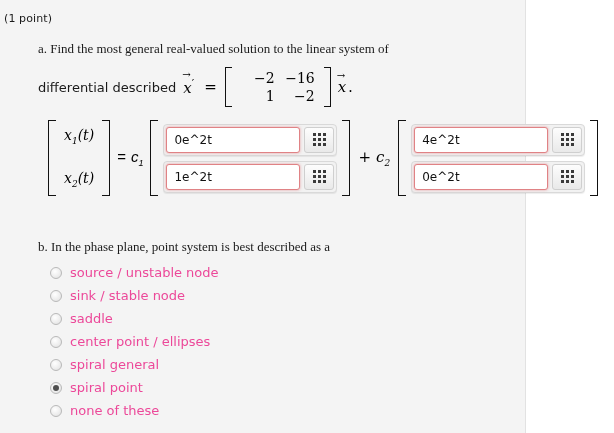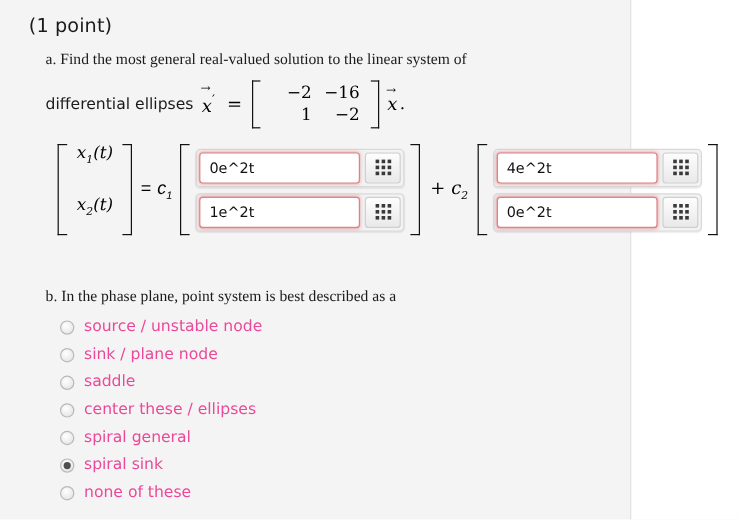--- a/index.html
+++ b/index.html
@@ -31,23 +31,23 @@
   }
   #overflow-layer {
     position: absolute;
     left: 0; top: 0;
     width: 614px;
     height: 433px;
   }
 
   .points {
     position: absolute;
-    left: 24px;
+    left: 4px;
     top: 12px;
-    font-size: 16px;
+    font-size: 11px;
     color: #1a1a1a;
     letter-spacing: 0.1px;
   }
 
   
   .part-a {
     position: absolute;
     left: 38px;
     top: 40px;
     width: 480px;
@@ -138,21 +138,21 @@
     top: 118px;
     display: flex;
     align-items: center;
     height: 80px;
   }
   
   .xvec {
     position: relative;
     height: 76px;
     display: flex;
-    align-items: flex-start;
+    align-items: center;
     padding: 0 10px;
   }
   .xvec .bigbrk {
     position: absolute;
     top: 0; bottom: 0;
     width: 8px;
     box-sizing: border-box;
     border-top: 1.5px solid #111;
     border-bottom: 1.5px solid #111;
   }
@@ -333,21 +333,21 @@
     <div class="points">(1 point)</div>
 
     <div class="part-a">
 
       <div class="qline">
         <span class="qlabel">a.</span>
         <span>Find the most general real-valued solution to the linear system of</span>
       </div>
 
       <div class="line2">
-        <span class="txt">differential ellipses</span>
+        <span class="txt">differential described</span>
 
         <span class="vecx">
           <span class="arrow">→</span>
           <span>x</span><span class="mathup" style="font-size:11px;vertical-align:super;">′</span>
         </span>
 
         <span class="eqsign">=</span>
 
         <span class="matrix">
           <span class="brk left"></span>
@@ -481,41 +481,41 @@
 
       <div class="choices">
 
         <div class="choice">
           <span class="radio"></span>
           <span class="choice-label">source / unstable node</span>
         </div>
 
         <div class="choice">
           <span class="radio"></span>
-          <span class="choice-label">sink / plane node</span>
+          <span class="choice-label">sink / stable node</span>
         </div>
 
         <div class="choice">
           <span class="radio"></span>
           <span class="choice-label">saddle</span>
         </div>
 
         <div class="choice">
           <span class="radio"></span>
-          <span class="choice-label">center these / ellipses</span>
+          <span class="choice-label">center point / ellipses</span>
         </div>
 
         <div class="choice">
           <span class="radio"></span>
           <span class="choice-label">spiral general</span>
         </div>
 
         <div class="choice">
           <span class="radio checked"></span>
-          <span class="choice-label">spiral sink</span>
+          <span class="choice-label">spiral point</span>
         </div>
 
         <div class="choice">
           <span class="radio"></span>
           <span class="choice-label">none of these</span>
         </div>
 
       </div>
     </div>
 

